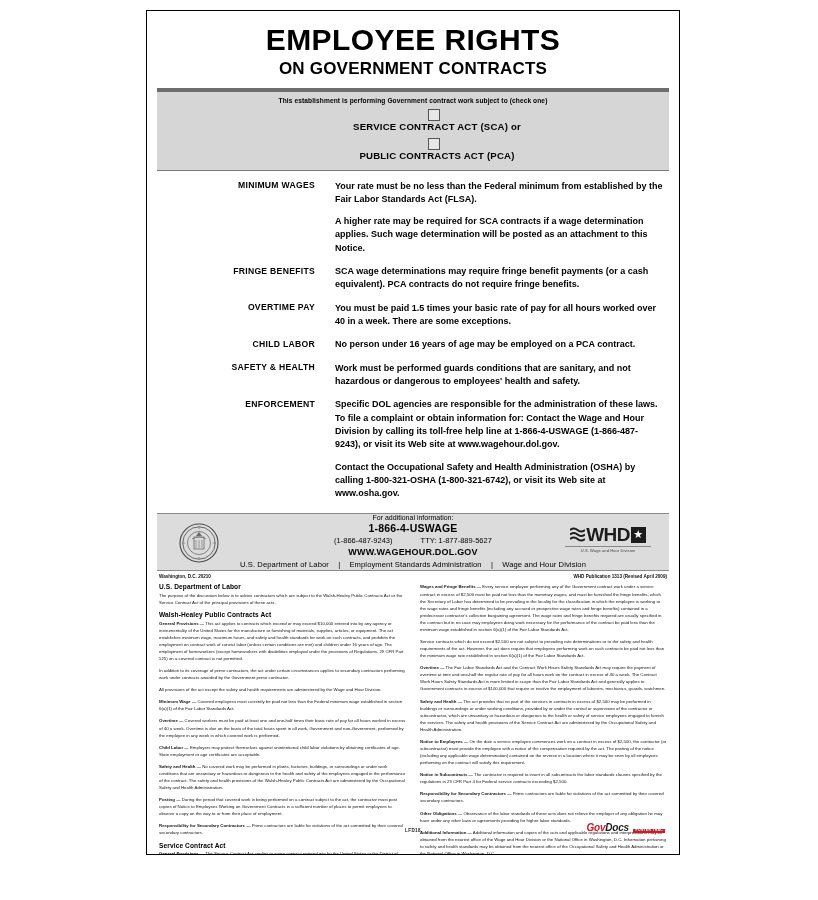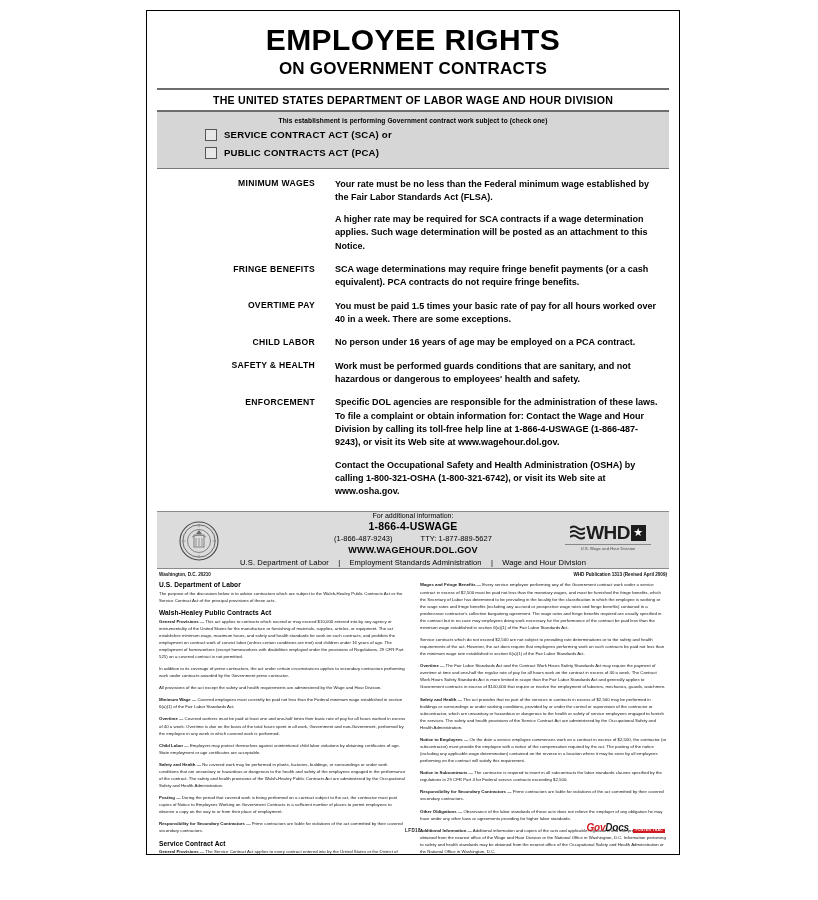--- a/index.html
+++ b/index.html
@@ -73,20 +73,21 @@
   }
   .check-row {
     display: flex;
     align-items: center;
     justify-content: flex-start;
     padding-left: 48px;
     margin-bottom: 6px;
     font-size: 9.6px;
     font-weight: bold;
     letter-spacing: 0.2px;
+    flex-direction: column;
   }
   .check-row:last-child { margin-bottom: 1px; }
   .checkbox {
     width: 10px; height: 10px;
     border: 1px solid #555;
     background: #e7e7e7;
     margin-right: 7px;
     flex: 0 0 auto;
   }
 
@@ -244,42 +245,41 @@
 
 <div id="poster-frame">
   <div class="inner">
 
     <div class="title-block">
       <div class="title-main">EMPLOYEE RIGHTS</div>
       <div class="title-sub">ON GOVERNMENT CONTRACTS</div>
     </div>
 
     <div class="rule-thick"></div>
-    <div class="agency-line">THE UNITED STATES DEPARTMENT OF LABOR WAGE AND HOUR DIVISION</div>
     <div class="rule-thick2"></div>
 
     <div class="check-band">
       <div class="check-intro">This establishment is performing Government contract work subject to (check one)</div>
       <div class="check-row">
         <span class="checkbox"></span>
         <span>SERVICE CONTRACT ACT (SCA) or</span>
       </div>
       <div class="check-row">
         <span class="checkbox"></span>
         <span>PUBLIC CONTRACTS ACT (PCA)</span>
       </div>
     </div>
     <div class="rule-med"></div>
 
     <div class="provisions">
 
       <div class="prov-row">
         <div class="prov-label">MINIMUM WAGES</div>
         <div class="prov-body">
-          <p>Your rate must be no less than the Federal minimum wage established by the Fair Labor Standards Act (FLSA).</p>
+          <p>Your rate must be no less than the Federal minimum from established by the Fair Labor Standards Act (FLSA).</p>
           <p>A higher rate may be required for SCA contracts if a wage determination applies. Such wage determination will be posted as an attachment to this Notice.</p>
         </div>
       </div>
 
       <div class="prov-row">
         <div class="prov-label">FRINGE BENEFITS</div>
         <div class="prov-body">
           <p>SCA wage determinations may require fringe benefit payments (or a cash equivalent). PCA contracts do not require fringe benefits.</p>
         </div>
       </div>

